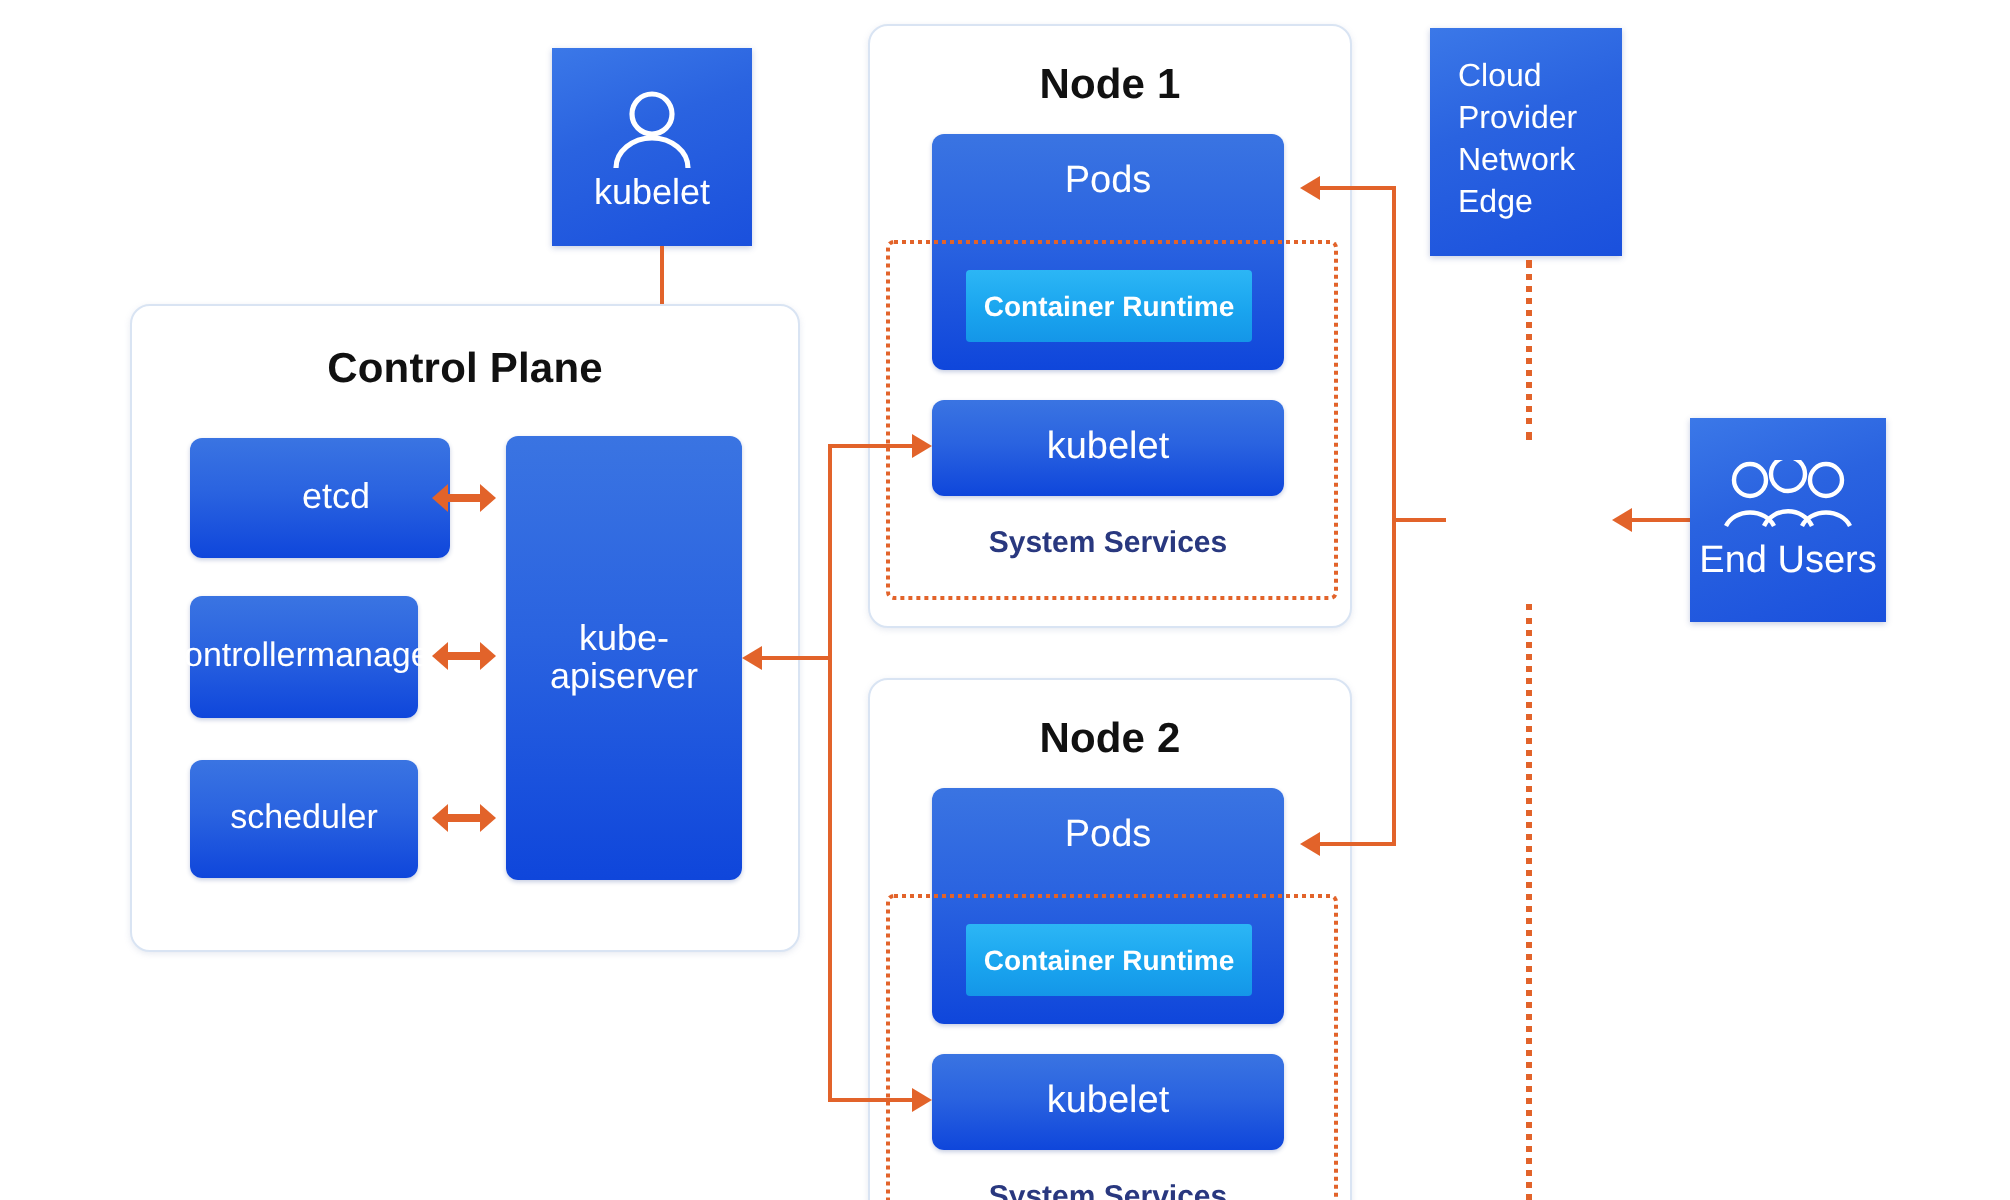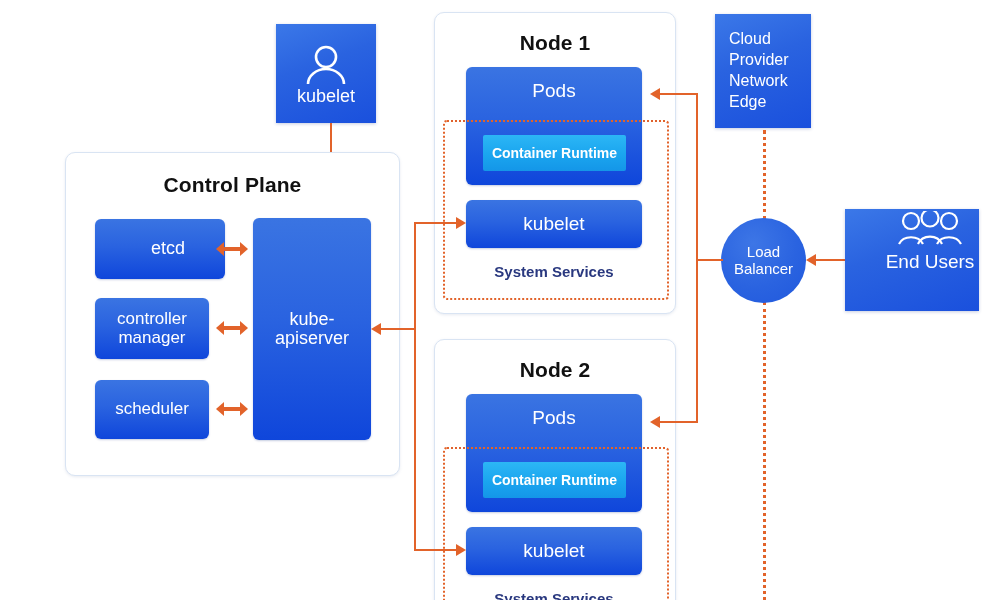--- a/index.html
+++ b/index.html
@@ -96,21 +96,21 @@
   <div class="arrowD" style="left:325px;top:201px;"></div>
 
   <div class="panel" style="left:65px;top:152px;width:333px;height:322px;">
     <div class="panel-title" style="top:20px;font-size:21px;">Control Plane</div>
   </div>
 
   <div class="gbox" style="left:95px;top:219px;width:114px;height:60px;font-size:18px;padding-left:16px;">
     <span>etcd</span>
   </div>
 
-  <div class="gbox" style="left:95px;top:298px;width:114px;height:61px;font-size:17px;flex-direction:column;">
+  <div class="gbox" style="left:95px;top:298px;width:114px;height:61px;font-size:17px;flex-direction:row;">
     <span>controller</span>
     <span>manager</span>
   </div>
 
   <div class="gbox" style="left:95px;top:380px;width:114px;height:59px;font-size:17px;">
     <span>scheduler</span>
   </div>
 
   <div class="gbox" style="left:253px;top:218px;width:118px;height:222px;font-size:18px;flex-direction:column;">
     <span>kube-</span>
@@ -187,36 +187,32 @@
   <div class="flatbox" style="left:715px;top:14px;width:96px;height:114px;justify-content:center;padding-left:14px;box-sizing:border-box;font-size:16px;line-height:1.30;">
     <span>Cloud</span>
     <span>Provider</span>
     <span>Network</span>
     <span>Edge</span>
   </div>
 
   <div class="dotV" style="left:763px;top:130px;height:90px;"></div>
   <div class="dotV" style="left:763px;top:302px;height:298px;"></div>
 
-  <div class="circle" style="left:721px;top:218px;width:85px;height:85px;flex-direction:column;">
-    <span>Load</span>
-    <span>Balancer</span>
-  </div>
 
   <div class="lineH" style="left:696px;top:259px;width:27px;"></div>
   <div class="lineV" style="left:696px;top:93px;height:330px;"></div>
   <div class="lineH" style="left:660px;top:93px;width:38px;"></div>
   <div class="arrowL" style="left:650px;top:88px;"></div>
   <div class="lineH" style="left:660px;top:421px;width:38px;"></div>
   <div class="arrowL" style="left:650px;top:416px;"></div>
 
   <div class="lineH" style="left:816px;top:259px;width:32px;"></div>
   <div class="arrowL" style="left:806px;top:254px;"></div>
 
-  <div class="flatbox" style="left:845px;top:209px;width:98px;height:102px;align-items:center;padding-left:36px;">
+  <div class="flatbox" style="left:845px;top:209px;width:98px;height:102px;align-items:center;justify-content:center;">
     <span class="icon-wrap" style="margin-top:2px;">
       <svg width="66" height="36" viewBox="0 0 66 36">
         <circle cx="14" cy="10" r="8" fill="none" stroke="#ffffff" stroke-width="2.2"></circle>
         <path d="M2 33 A13 11 0 0 1 26 33" fill="none" stroke="#ffffff" stroke-width="2.2"></path>
         <circle cx="52" cy="10" r="8" fill="none" stroke="#ffffff" stroke-width="2.2"></circle>
         <path d="M40 33 A13 11 0 0 1 64 33" fill="none" stroke="#ffffff" stroke-width="2.2"></path>
         <circle cx="33" cy="7" r="8.5" fill="none" stroke="#ffffff" stroke-width="2.2"></circle>
         <path d="M21 33 A13 12 0 0 1 45 33" fill="none" stroke="#ffffff" stroke-width="2.2"></path>
       </svg>
     </span>

